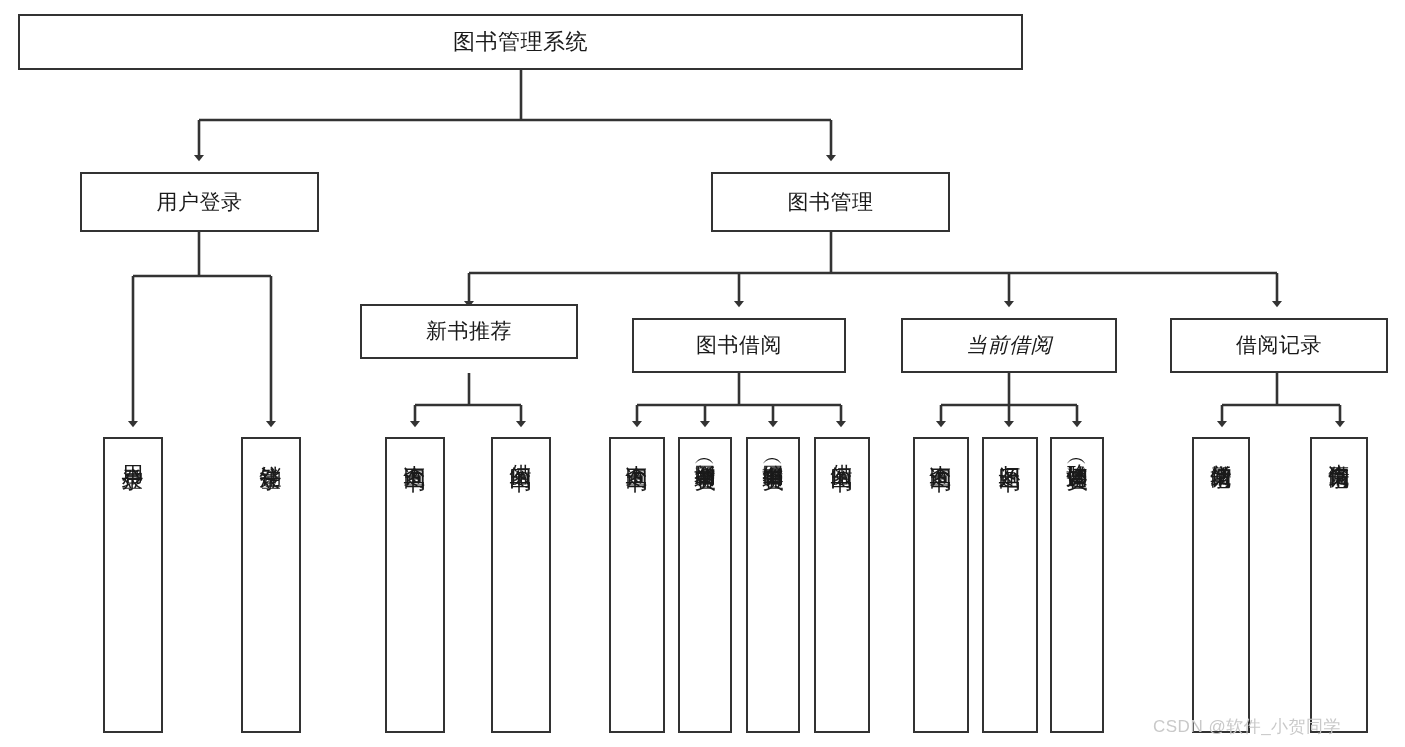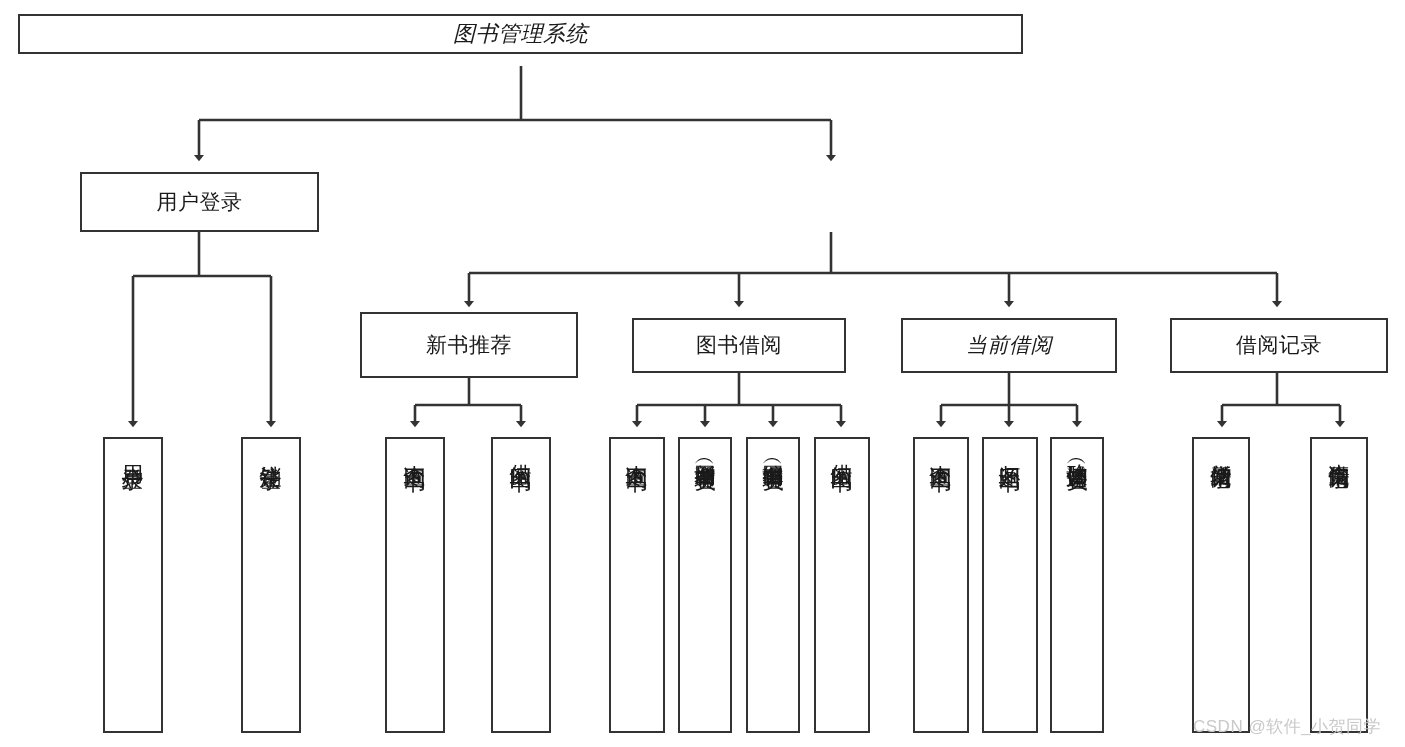--- a/index.html
+++ b/index.html
@@ -125,29 +125,32 @@
       <path d="M1009,405 L1009,424" marker-end="url(#arrow)"></path>
       <path d="M1077,405 L1077,424" marker-end="url(#arrow)"></path>
 
       <path d="M1277,373 L1277,405"></path>
       <path d="M1222,405 L1340,405"></path>
       <path d="M1222,405 L1222,424" marker-end="url(#arrow)"></path>
       <path d="M1340,405 L1340,424" marker-end="url(#arrow)"></path>
     </g>
   </svg>
 
-  <div class="node h root" style="left:18px; top:14px; width:1005px; height:40px;font-style:italic;">
+  <div class="node h root" style="left:18px; top:14px; width:1005px; height:56px;">
     <span class="lbl">图书管理系统</span>
   </div>
 
   <div class="node h" style="left:80px; top:172px; width:239px; height:60px;">
     <span class="lbl">用户登录</span>
   </div>
-
-  <div class="node h" style="left:360px; top:312px; width:218px; height:66px;">
+  <div class="node h" style="left:711px; top:172px; width:239px; height:60px;">
+    <span class="lbl">图书管理</span>
+  </div>
+
+  <div class="node h" style="left:360px; top:304px; width:218px; height:55px;">
     <span class="lbl">新书推荐</span>
   </div>
   <div class="node h" style="left:632px; top:318px; width:214px; height:55px;">
     <span class="lbl">图书借阅</span>
   </div>
   <div class="node h" style="left:901px; top:318px; width:216px; height:55px;font-style:italic;">
     <span class="lbl">当前借阅</span>
   </div>
   <div class="node h" style="left:1170px; top:318px; width:218px; height:55px;justify-content:center;">
     <span class="lbl">借阅记录</span>
@@ -190,15 +193,15 @@
     <span class="lbl">确认归还（管理员）</span>
   </div>
 
   <div class="node v tall" style="left:1192px; top:437px; width:58px; height:296px;">
     <span class="lbl">新增借阅记录</span>
   </div>
   <div class="node v tall" style="left:1310px; top:437px; width:58px; height:296px;">
     <span class="lbl">查询借阅记录</span>
   </div>
 
-  <div class="watermark" style="left:1193px; top:715px;">CSDN @软件_小贺同学</div>
+  <div class="watermark" style="left:1153px; top:715px;">CSDN @软件_小贺同学</div>
 
 </div>
 
 </body></html>

